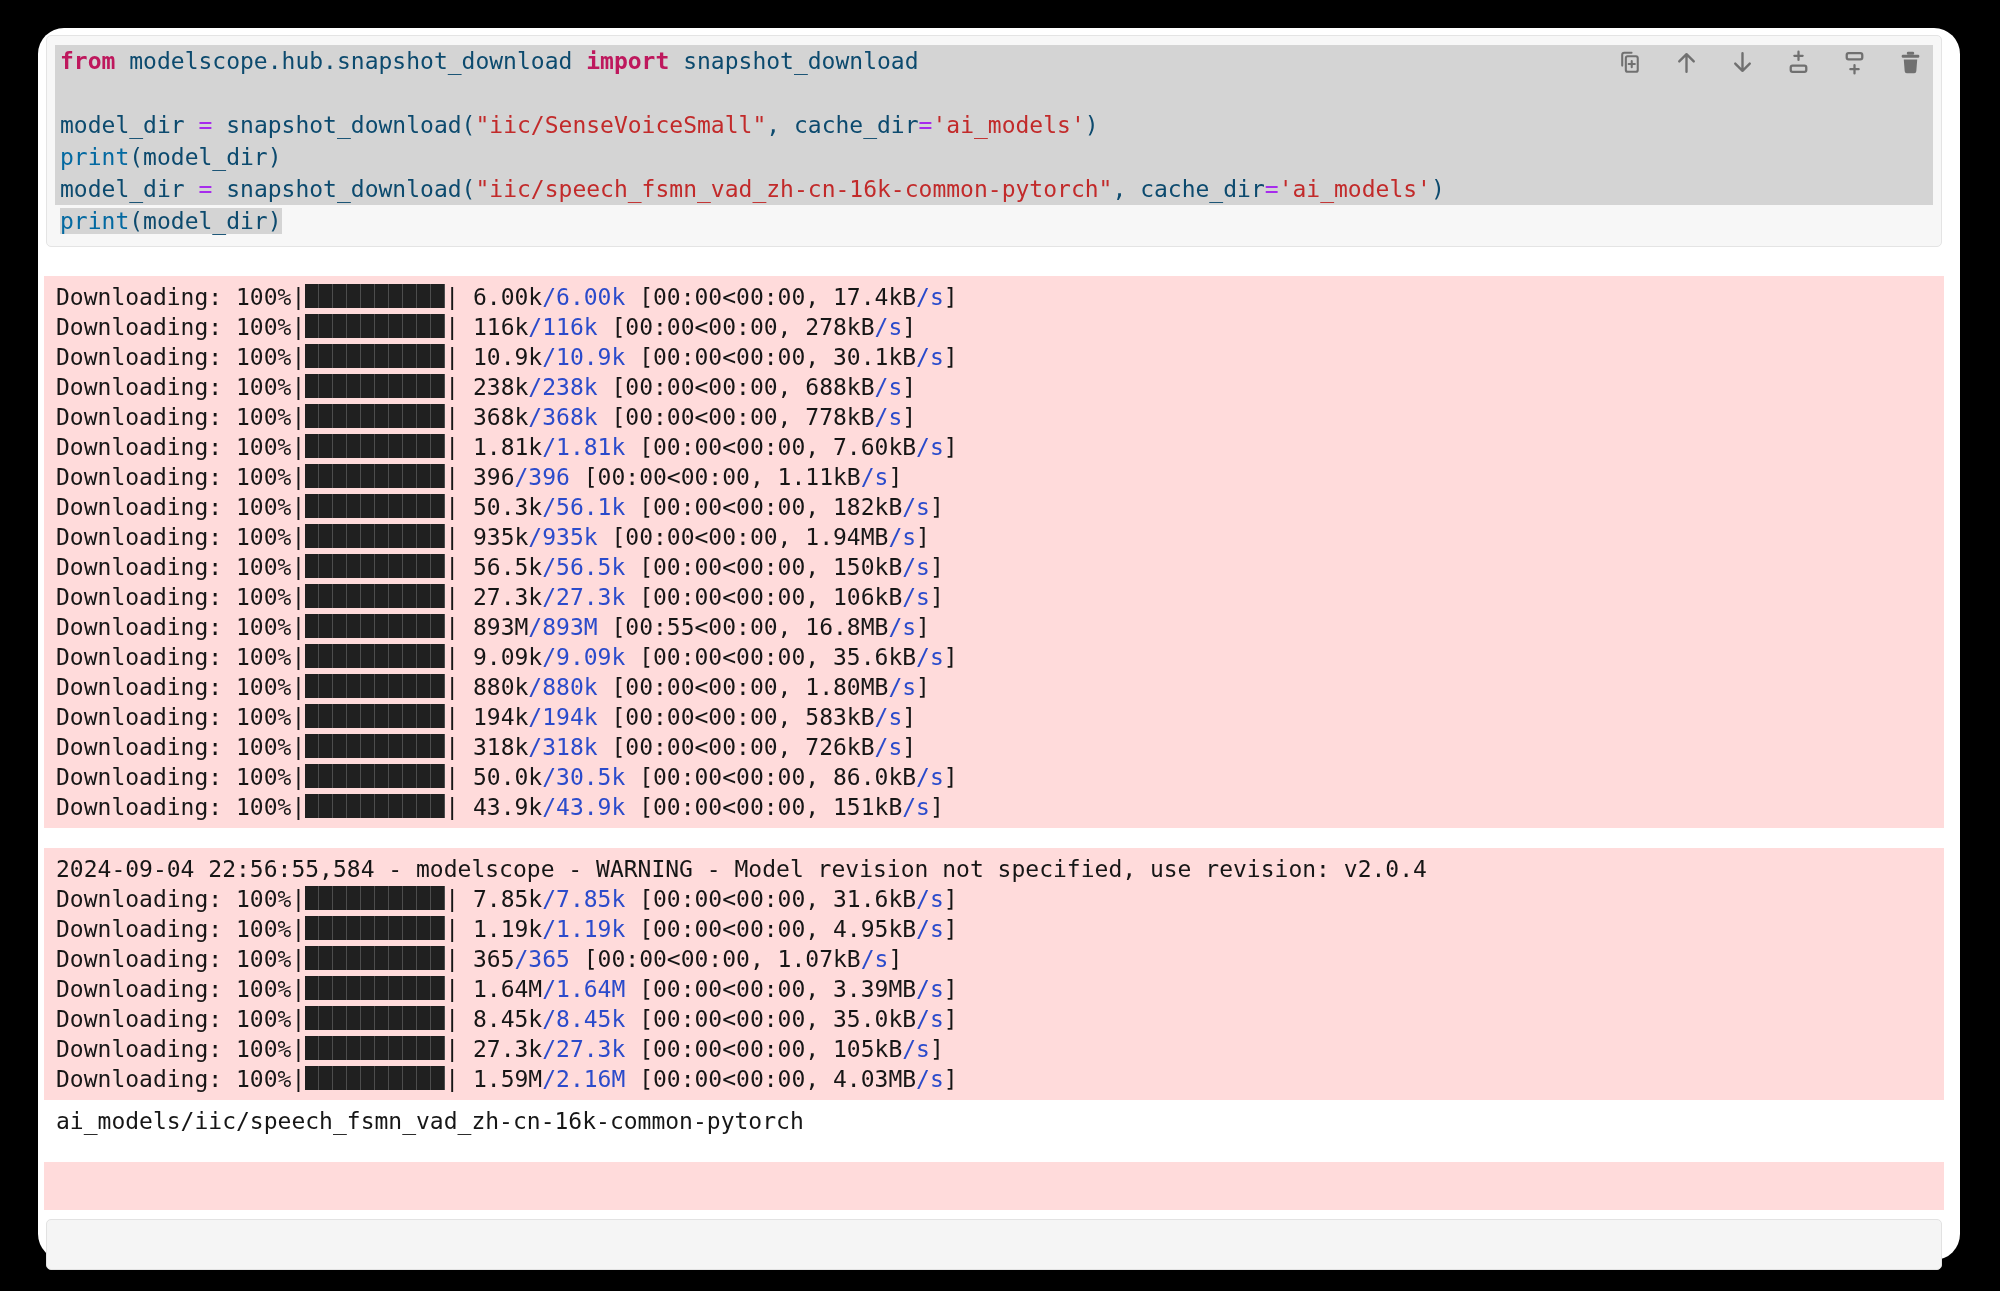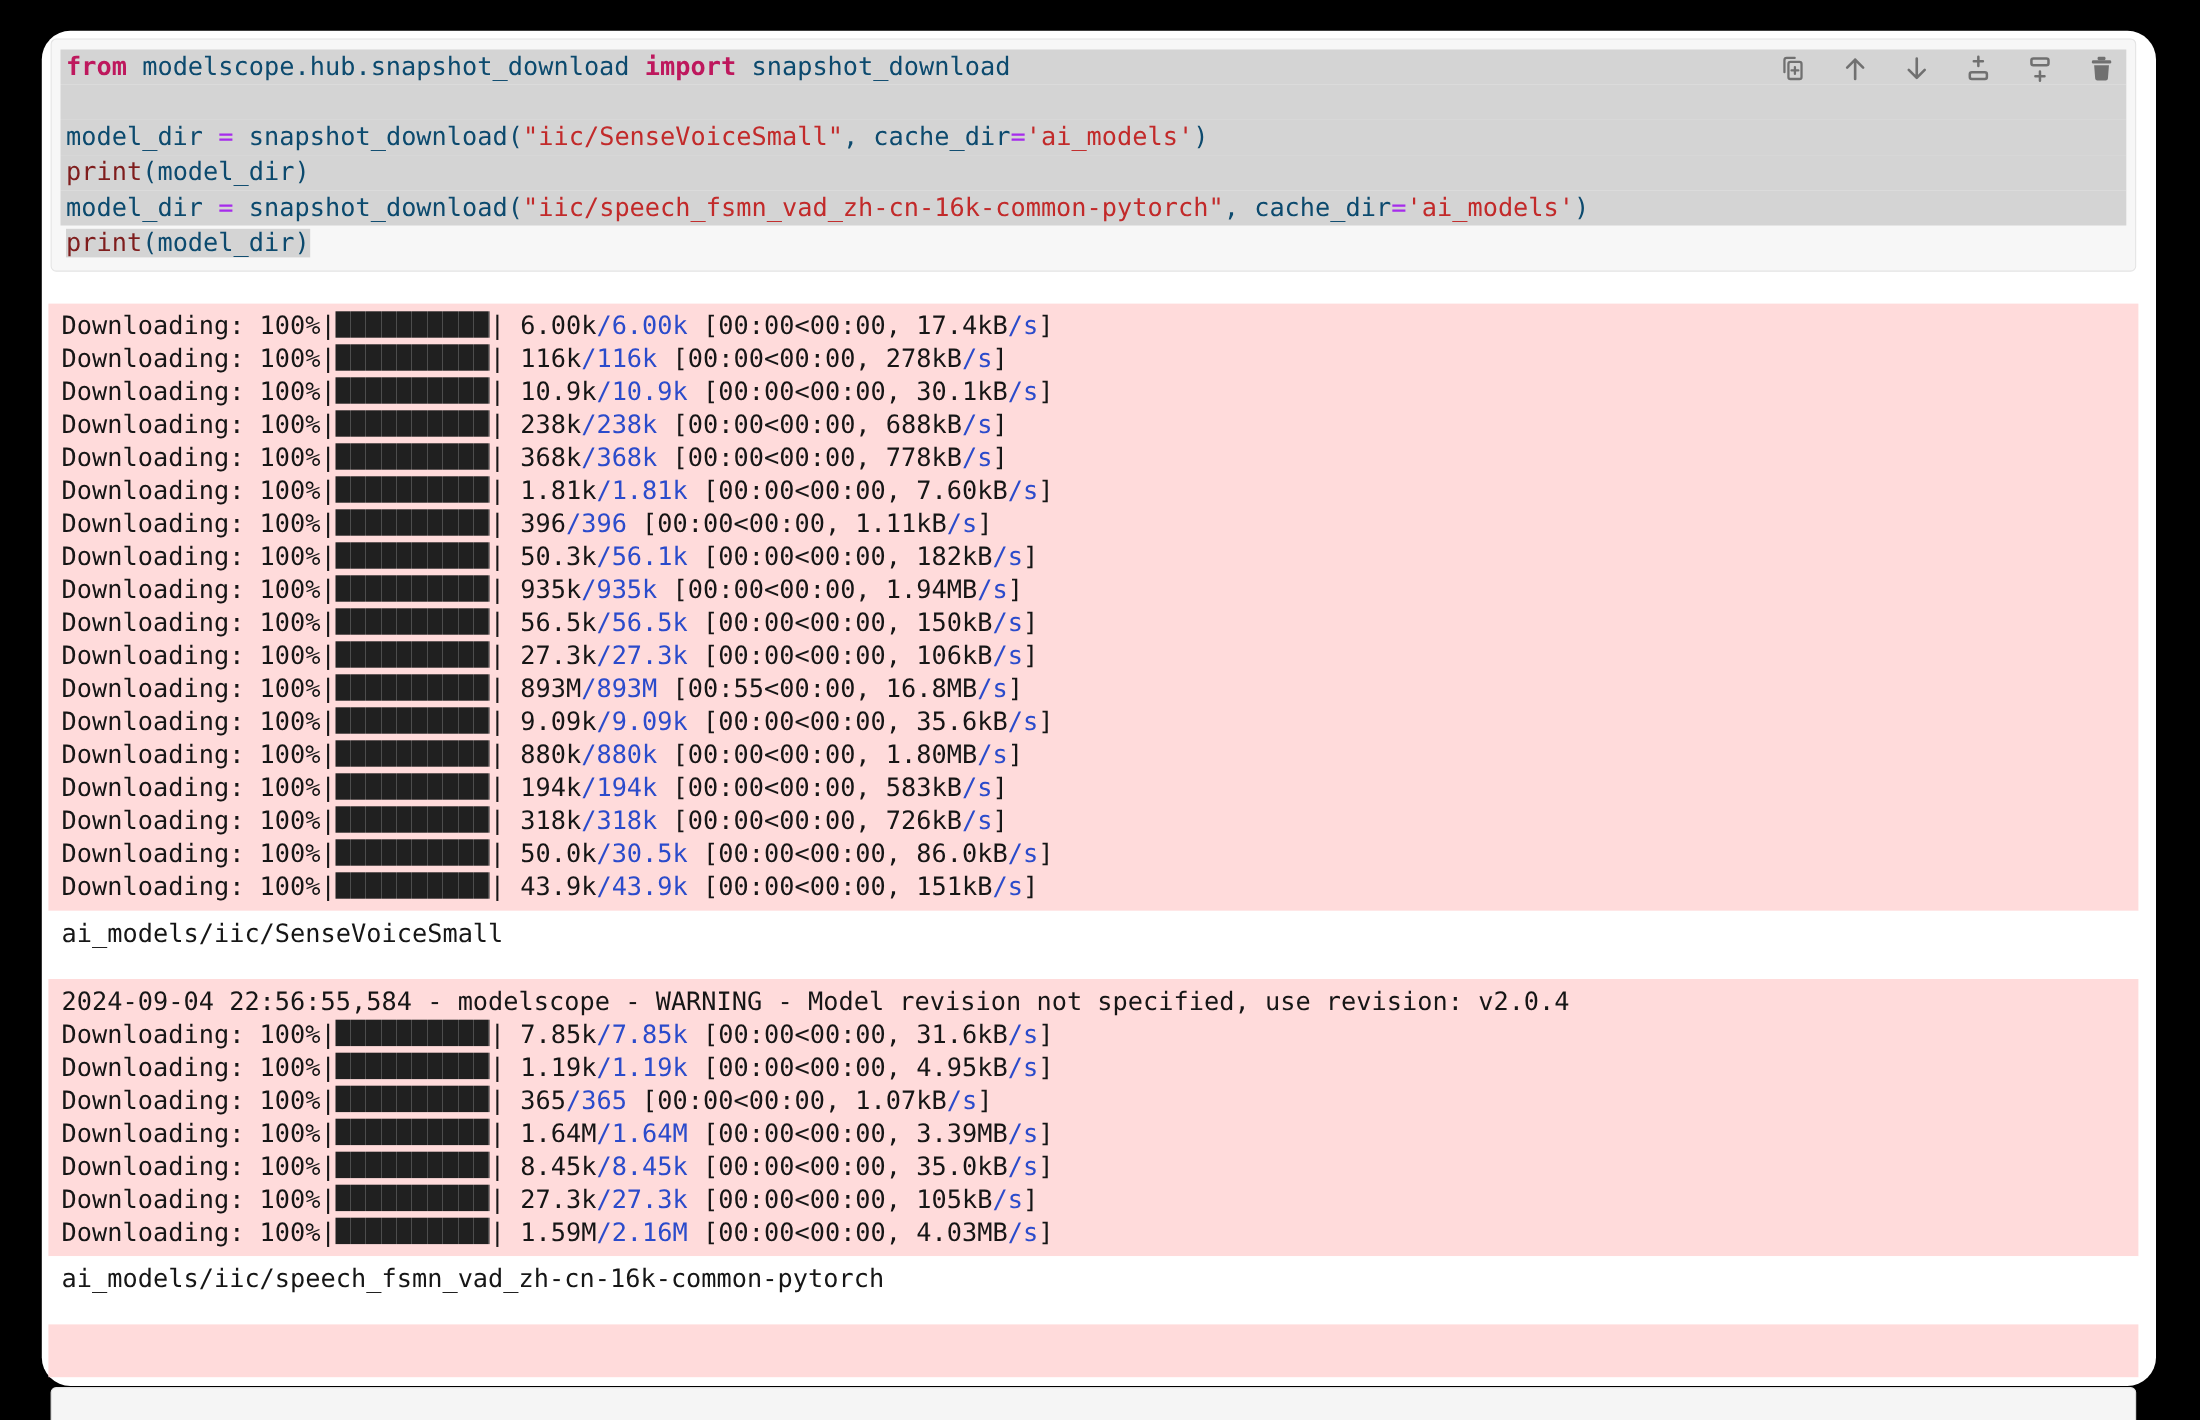--- a/index.html
+++ b/index.html
@@ -19,21 +19,21 @@
     border:1.5px solid #e4e4e4; border-radius:5px; padding-top:9px;
   }
   .code-editor { margin:0 8px; }
   .code-line {
     height:32px; line-height:32px; font-size:23px; white-space:pre;
     color:#1f1f1f; padding-left:5px;
   }
   .sel-full { background:#d4d4d4; }
   .sel-text { background:#d4d4d4; }
   .tok-kw { color:#be185d; font-weight:bold; }
-  .tok-b  { color:#7f1d1d; }
+  .tok-b  { color:#0369a1; }
   .tok-op { color:#a62cec; }
   .tok-str{ color:#c22a2a; }
   .tok-p  { color:#0c4a6e; }
   
   .toolbar {
     position:absolute; top:12px; right:16px; display:flex; gap:27px; align-items:center;
   }
   .tb-icon { width:29px; height:29px; cursor:pointer; display:block; }
   
   .outputs { position:absolute; left:6px; top:228px; width:1900px; }
@@ -116,23 +116,20 @@
         <div class="out-line"><span class="">Downloading: 100%|</span><span class="bar"></span><span class="">| 56.5k</span><span class="seg-blue">/56.5k</span><span class=""> [00:00&lt;00:00, 150kB</span><span class="seg-blue">/s</span><span class="">]</span></div>
         <div class="out-line"><span class="">Downloading: 100%|</span><span class="bar"></span><span class="">| 27.3k</span><span class="seg-blue">/27.3k</span><span class=""> [00:00&lt;00:00, 106kB</span><span class="seg-blue">/s</span><span class="">]</span></div>
         <div class="out-line"><span class="">Downloading: 100%|</span><span class="bar"></span><span class="">| 893M</span><span class="seg-blue">/893M</span><span class=""> [00:55&lt;00:00, 16.8MB</span><span class="seg-blue">/s</span><span class="">]</span></div>
         <div class="out-line"><span class="">Downloading: 100%|</span><span class="bar"></span><span class="">| 9.09k</span><span class="seg-blue">/9.09k</span><span class=""> [00:00&lt;00:00, 35.6kB</span><span class="seg-blue">/s</span><span class="">]</span></div>
         <div class="out-line"><span class="">Downloading: 100%|</span><span class="bar"></span><span class="">| 880k</span><span class="seg-blue">/880k</span><span class=""> [00:00&lt;00:00, 1.80MB</span><span class="seg-blue">/s</span><span class="">]</span></div>
         <div class="out-line"><span class="">Downloading: 100%|</span><span class="bar"></span><span class="">| 194k</span><span class="seg-blue">/194k</span><span class=""> [00:00&lt;00:00, 583kB</span><span class="seg-blue">/s</span><span class="">]</span></div>
         <div class="out-line"><span class="">Downloading: 100%|</span><span class="bar"></span><span class="">| 318k</span><span class="seg-blue">/318k</span><span class=""> [00:00&lt;00:00, 726kB</span><span class="seg-blue">/s</span><span class="">]</span></div>
         <div class="out-line"><span class="">Downloading: 100%|</span><span class="bar"></span><span class="">| 50.0k</span><span class="seg-blue">/30.5k</span><span class=""> [00:00&lt;00:00, 86.0kB</span><span class="seg-blue">/s</span><span class="">]</span></div>
         <div class="out-line"><span class="">Downloading: 100%|</span><span class="bar"></span><span class="">| 43.9k</span><span class="seg-blue">/43.9k</span><span class=""> [00:00&lt;00:00, 151kB</span><span class="seg-blue">/s</span><span class="">]</span></div>
       </div>
-      <div class="out-stdout">
-        <div class="out-line"><span class="">ai_models/iic/SenseVoiceSmall</span></div>
-      </div>
       <div class="out-stderr">
         <div class="out-line"><span class="">2024-09-04 22:56:55,584 - modelscope - WARNING - Model revision not specified, use revision: v2.0.4</span></div>
         <div class="out-line"><span class="">Downloading: 100%|</span><span class="bar"></span><span class="">| 7.85k</span><span class="seg-blue">/7.85k</span><span class=""> [00:00&lt;00:00, 31.6kB</span><span class="seg-blue">/s</span><span class="">]</span></div>
         <div class="out-line"><span class="">Downloading: 100%|</span><span class="bar"></span><span class="">| 1.19k</span><span class="seg-blue">/1.19k</span><span class=""> [00:00&lt;00:00, 4.95kB</span><span class="seg-blue">/s</span><span class="">]</span></div>
         <div class="out-line"><span class="">Downloading: 100%|</span><span class="bar"></span><span class="">| 365</span><span class="seg-blue">/365</span><span class=""> [00:00&lt;00:00, 1.07kB</span><span class="seg-blue">/s</span><span class="">]</span></div>
         <div class="out-line"><span class="">Downloading: 100%|</span><span class="bar"></span><span class="">| 1.64M</span><span class="seg-blue">/1.64M</span><span class=""> [00:00&lt;00:00, 3.39MB</span><span class="seg-blue">/s</span><span class="">]</span></div>
         <div class="out-line"><span class="">Downloading: 100%|</span><span class="bar"></span><span class="">| 8.45k</span><span class="seg-blue">/8.45k</span><span class=""> [00:00&lt;00:00, 35.0kB</span><span class="seg-blue">/s</span><span class="">]</span></div>
         <div class="out-line"><span class="">Downloading: 100%|</span><span class="bar"></span><span class="">| 27.3k</span><span class="seg-blue">/27.3k</span><span class=""> [00:00&lt;00:00, 105kB</span><span class="seg-blue">/s</span><span class="">]</span></div>
         <div class="out-line"><span class="">Downloading: 100%|</span><span class="bar"></span><span class="">| 1.59M</span><span class="seg-blue">/2.16M</span><span class=""> [00:00&lt;00:00, 4.03MB</span><span class="seg-blue">/s</span><span class="">]</span></div>
       </div>

